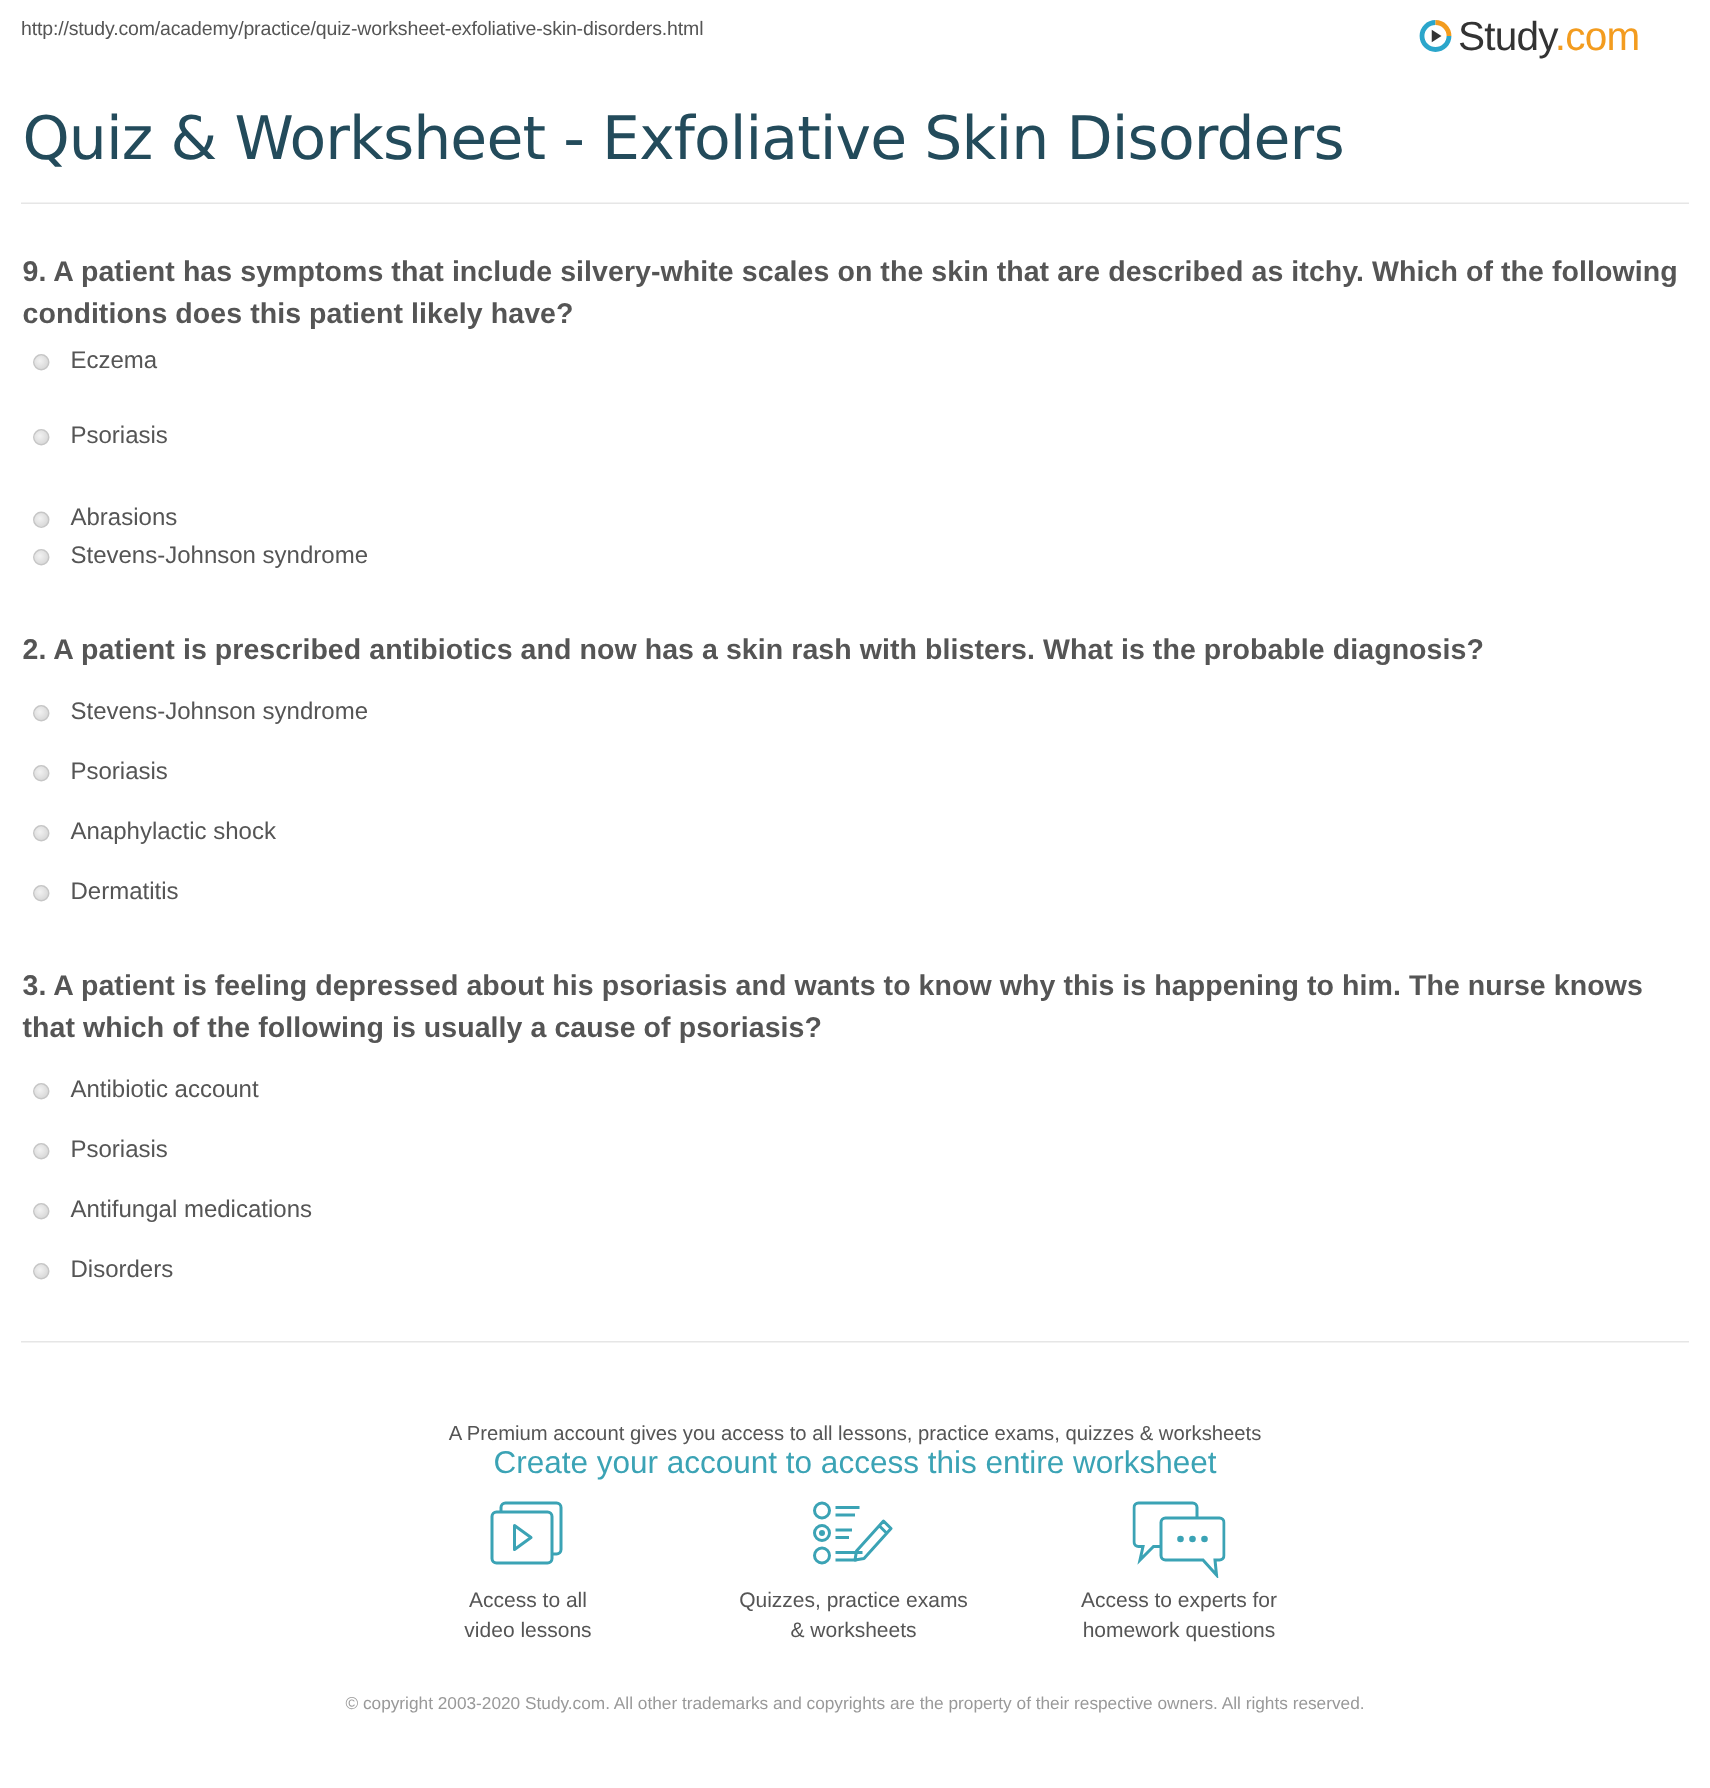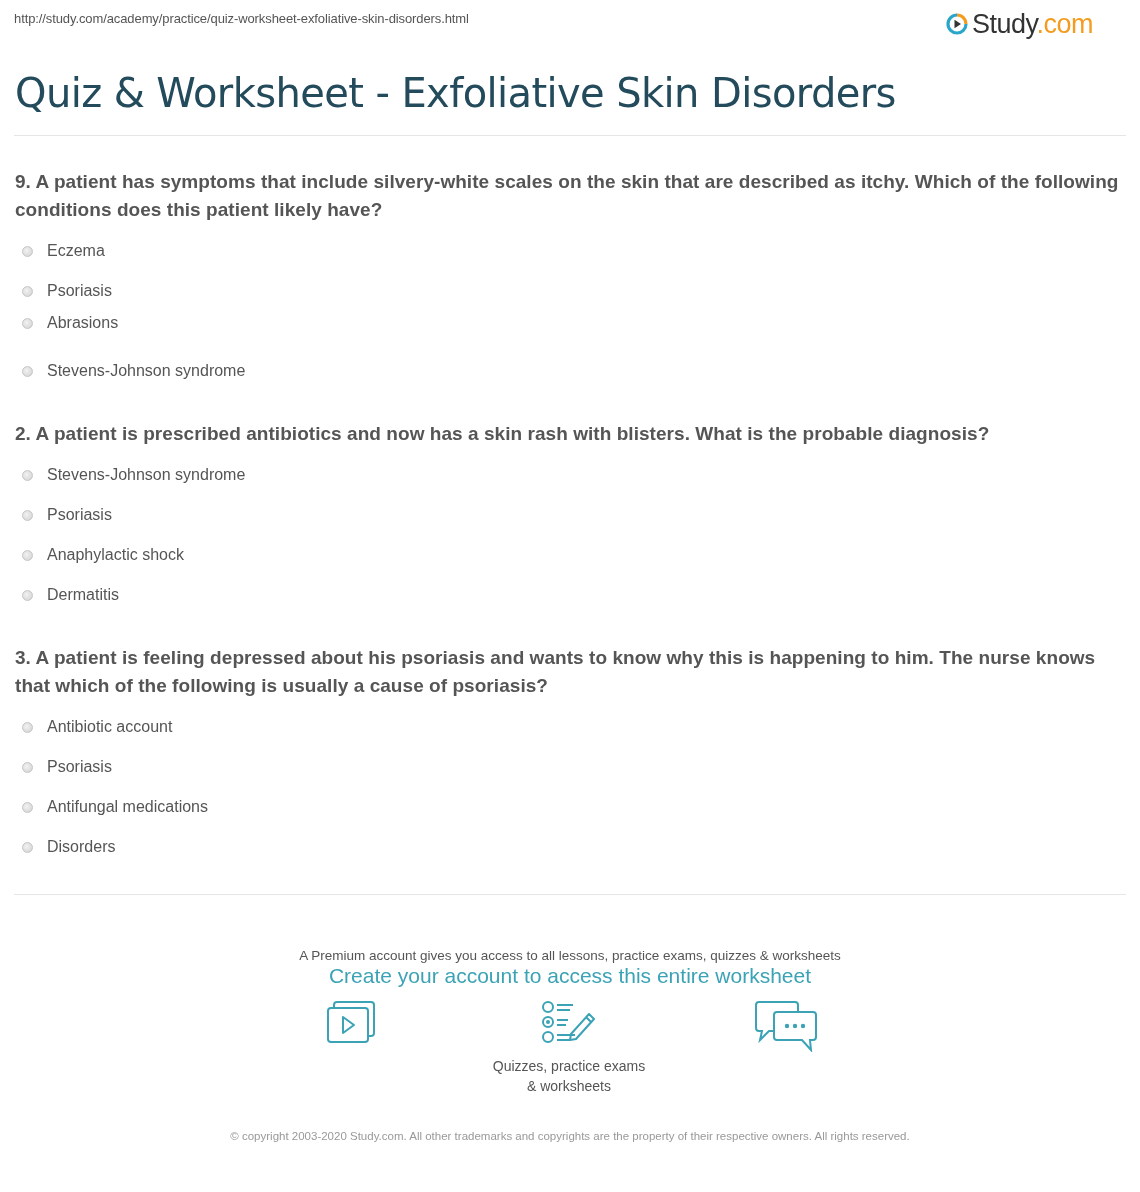--- a/index.html
+++ b/index.html
@@ -38,29 +38,29 @@
     </svg>
   </span>
   <span class="logo-text"><span>Study</span><span class="logo-dot">.com</span></span>
 </div>
 
 <h1 class="title">Quiz &amp; Worksheet - Exfoliative Skin Disorders</h1>
 
 <div class="divider" style="top:135px"></div>
 
 <div class="question" style="top:168px">9. A patient has symptoms that include silvery-white scales on the skin that are described as itchy. Which of the following conditions does this patient likely have?</div>
-<div class="option" style="top:241px">
+<div class="option" style="top:231px">
     <span class="radio"></span>
     <span class="opt-label">Eczema</span>
   </div>
 <div class="option" style="top:281px">
     <span class="radio"></span>
     <span class="opt-label">Psoriasis</span>
   </div>
-<div class="option" style="top:313px">
+<div class="option" style="top:336px">
     <span class="radio"></span>
     <span class="opt-label">Abrasions</span>
   </div>
 <div class="option" style="top:361px">
     <span class="radio"></span>
     <span class="opt-label">Stevens-Johnson syndrome</span>
   </div>
 
 <div class="question" style="top:420px">2. A patient is prescribed antibiotics and now has a skin rash with blisters. What is the probable diagnosis?</div>
 <div class="option" style="top:465px">
@@ -102,20 +102,24 @@
 
 <div class="cta cta-title">Create your account to access this entire worksheet</div>
 <div class="cta cta-sub">A Premium account gives you access to all lessons, practice exams, quizzes &amp; worksheets</div>
 
 <div class="feature" style="left:252px">
   <svg width="52" height="44" viewBox="0 0 52 44">
     <rect x="8" y="2" width="40" height="34" rx="3" fill="#fff" stroke="#3ba3b5" stroke-width="2"></rect>
     <rect x="2" y="8" width="40" height="34" rx="3" fill="#fff" stroke="#3ba3b5" stroke-width="2"></rect>
     <path d="M17 17 L28 25 L17 33 Z" fill="none" stroke="#3ba3b5" stroke-width="2" stroke-linejoin="round"></path>
   </svg>
+  <div class="feature-label">
+    <div>Access to all</div>
+    <div>video lessons</div>
+  </div>
 </div>
 
 <div class="feature" style="left:469px">
   <svg width="56" height="44" viewBox="0 0 56 44">
     <circle cx="7" cy="7" r="5" fill="none" stroke="#3ba3b5" stroke-width="2"></circle>
     <circle cx="7" cy="22" r="5" fill="none" stroke="#3ba3b5" stroke-width="2"></circle>
     <circle cx="7" cy="22" r="2" fill="#3ba3b5"></circle>
     <circle cx="7" cy="37" r="5" fill="none" stroke="#3ba3b5" stroke-width="2"></circle>
     <path d="M16 5 H32 M16 10 H29 M16 20 H27 M16 25 H25 M16 35 H34 M16 40 H30" stroke="#3ba3b5" stroke-width="2"></path>
     <path d="M30 34 L48 14 L53 19 L35 39 L29 40 Z M45 17 L50 22" fill="none" stroke="#3ba3b5" stroke-width="2" stroke-linejoin="round"></path>
@@ -127,15 +131,19 @@
 </div>
 
 <div class="feature" style="left:686px">
   <svg width="62" height="52" viewBox="0 0 62 52">
     <path d="M4 2 H40 a3 3 0 0 1 3 3 V28 a3 3 0 0 1 -3 3 H14 L5 40 L7 31 H4 a3 3 0 0 1 -3 -3 V5 a3 3 0 0 1 3 -3 Z" fill="#fff" stroke="#3ba3b5" stroke-width="2"></path>
     <path d="M22 12 H58 a3 3 0 0 1 3 3 V37 a3 3 0 0 1 -3 3 H55 L56 50 L47 40 H22 a3 3 0 0 1 -3 -3 V15 a3 3 0 0 1 3 -3 Z" fill="#fff" stroke="#3ba3b5" stroke-width="2"></path>
     <circle cx="32" cy="26" r="2.2" fill="#3ba3b5"></circle>
     <circle cx="40" cy="26" r="2.2" fill="#3ba3b5"></circle>
     <circle cx="48" cy="26" r="2.2" fill="#3ba3b5"></circle>
   </svg>
+  <div class="feature-label" style="margin-top:4px">
+    <div>Access to experts for</div>
+    <div>homework questions</div>
+  </div>
 </div>
 
 <div class="footer">© copyright 2003-2020 Study.com. All other trademarks and copyrights are the property of their respective owners. All rights reserved.</div>
 
 </body></html>

